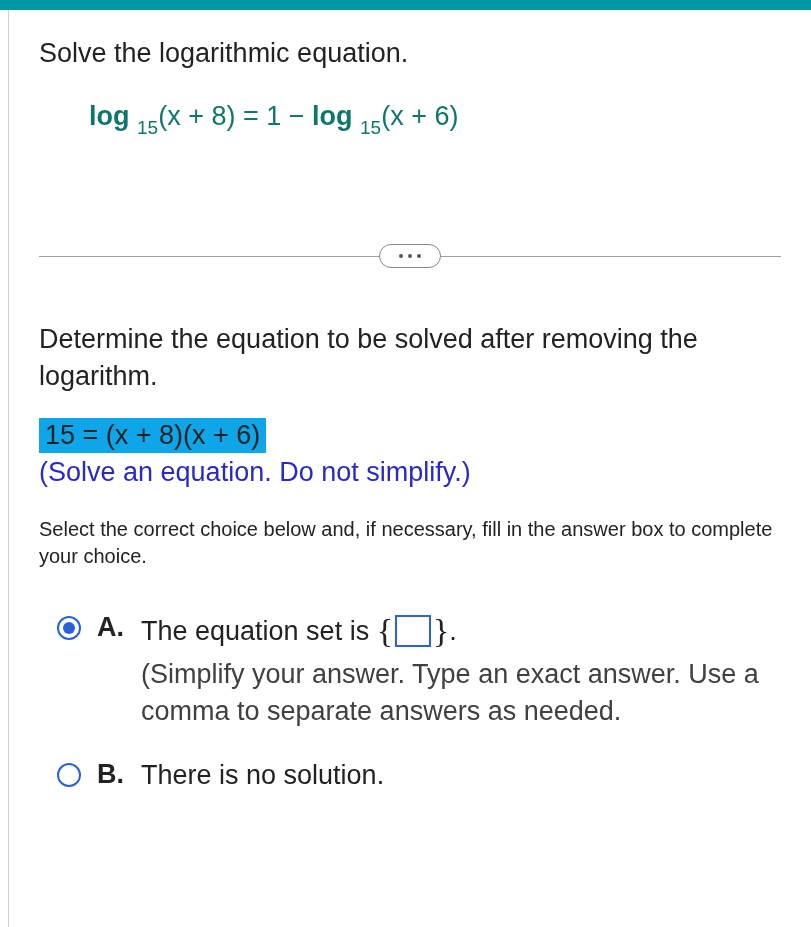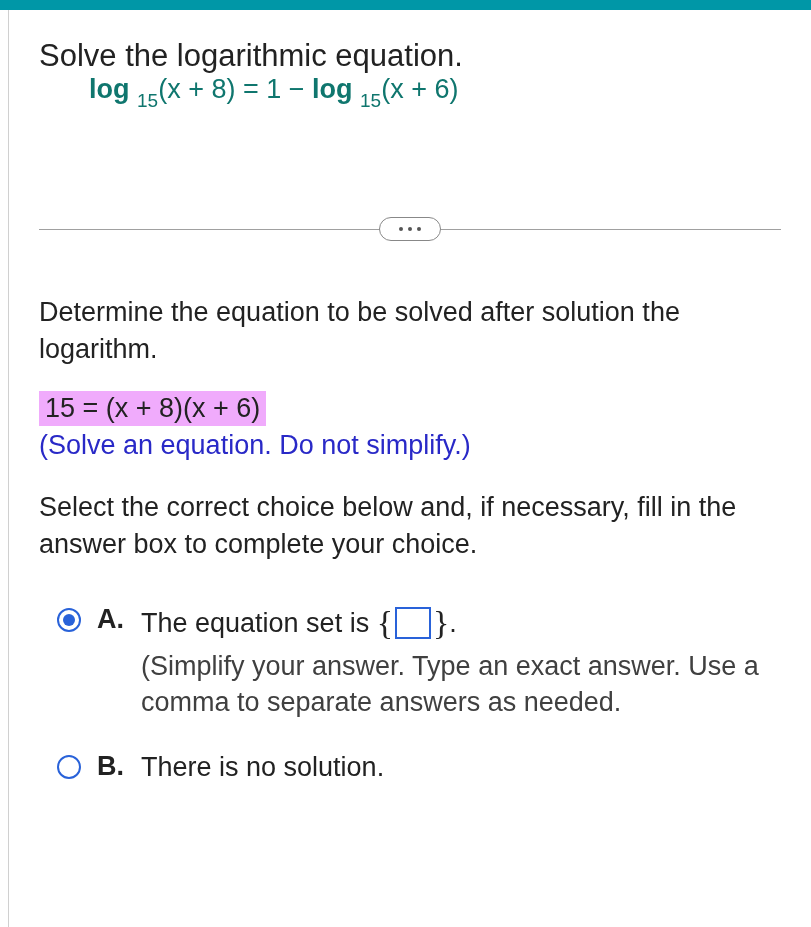--- a/index.html
+++ b/index.html
@@ -19,22 +19,23 @@
       background: #0097a7;
       width: 100%;
     }
     .content-wrapper {
       border-left: 1px solid #d0d0d0;
       margin-left: 8px;
       padding: 28px 30px 30px 30px;
       height: calc(927px - 10px);
     }
     .question-prompt {
-      font-size: 31px;
-      color: #222;
+      font-size: 27px;
+      color: #222;
+      margin-bottom: 32px;
     }
     .equation-line {
       font-size: 27px;
       color: #0f766e;
       padding-left: 50px;
       margin-bottom: 30px;
       white-space: nowrap;
     }
     .equation-line .bold {
       font-weight: bold;
@@ -86,32 +87,32 @@
     }
     .sub-prompt {
       font-size: 27px;
       color: #222;
       line-height: 1.35;
       margin-bottom: 24px;
     }
     .eq-answer {
       font-size: 27px;
       color: #222;
-      background: #f0abfc;
+      background: #0ea5e9;
       display: inline-block;
       padding: 2px 6px;
       margin-bottom: 4px;
     }
     .instruction {
       font-size: 27px;
       color: #2929c7;
       margin-bottom: 28px;
     }
     .select-prompt {
-      font-size: 27px;
+      font-size: 20px;
       color: #222;
       line-height: 1.35;
       margin-bottom: 40px;
     }
     .choice-row {
       display: flex;
       align-items: flex-start;
       margin-bottom: 28px;
       padding-left: 18px;
     }
@@ -193,21 +194,21 @@
     <div class="divider-line"></div>
     <div class="divider-pill">
       <span>
         <span class="dot"></span>
           <span class="dot"></span>
           <span class="dot"></span>
       </span>
     </div>
   </div>
 
-  <div class="sub-prompt">Determine the equation to be solved after solution the logarithm.</div>
+  <div class="sub-prompt">Determine the equation to be solved after removing the logarithm.</div>
 
   <div>
     <span class="eq-answer">15 = (x + 8)(x + 6)</span>
   </div>
   <div class="instruction">(Solve an equation. Do not simplify.)</div>
 
   <div class="select-prompt">Select the correct choice below and, if necessary, fill in the answer box to complete your choice.</div>
 
   <div class="choice-row">
     <div class="radio selected"></div>

